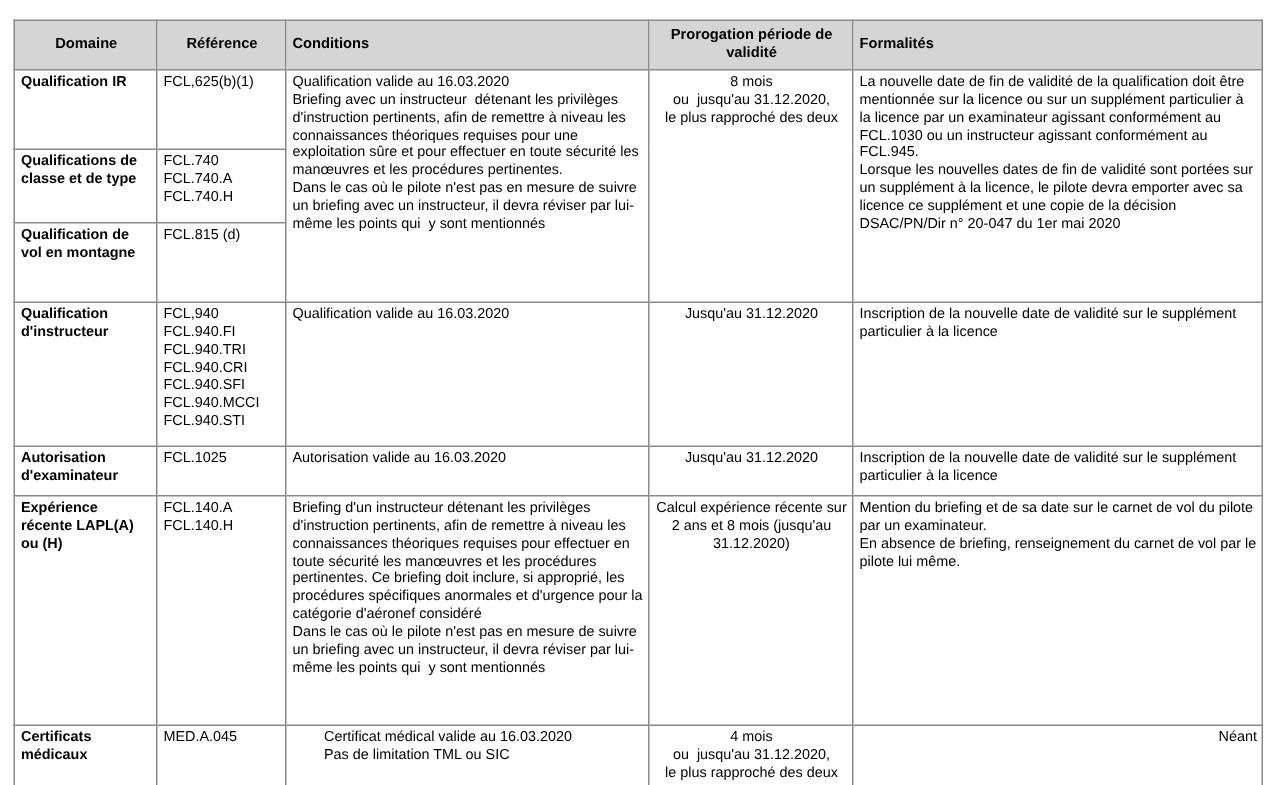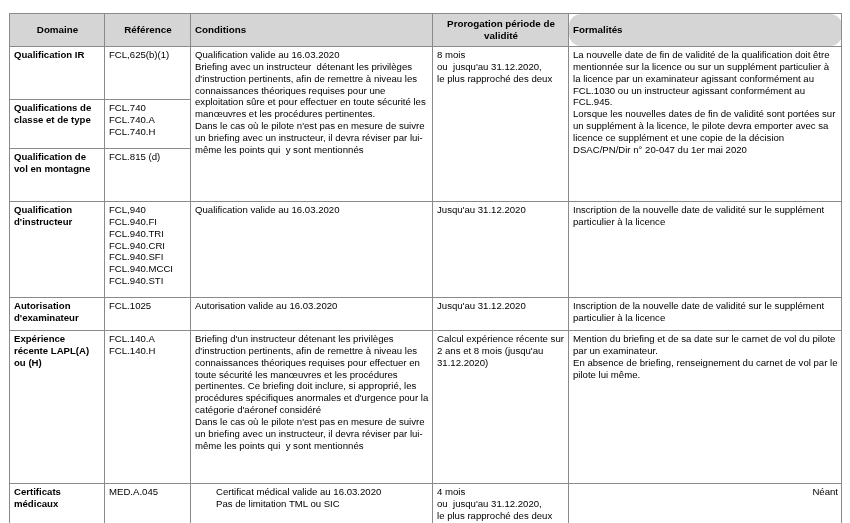--- a/index.html
+++ b/index.html
@@ -56,20 +56,21 @@
   col.c-prorogation  { width: 136px; }
   col.c-formalites   { width: 273px; }
 
   .th-center  { text-align: center; }
   .th-left    { text-align: left; }
 
   td.domaine-cell {
     font-weight: bold;
   }
   td.center-cell {
+    text-align: center;
   }
 
   
   tr.r-ir          td { height: 48px; }
   tr.r-classe      td { height: 44px; }
   tr.r-montagne    td { height: 48px; }
   tr.r-instructeur td { height: 91px; }
   tr.r-examinateur td { height: 28px; }
   tr.r-experience  td { height: 148px; }
   tr.r-medicaux    td { height: 44px; }
@@ -85,21 +86,21 @@
       <col class="c-conditions">
       <col class="c-prorogation">
       <col class="c-formalites">
     </colgroup>
     <thead>
       <tr>
         <th class="th-center" style="white-space: pre-wrap;">Domaine</th>
         <th class="th-center" style="white-space: pre-wrap;">Référence</th>
         <th class="th-left" style="white-space: pre-wrap;">Conditions</th>
         <th class="th-center" style="white-space: pre-wrap;">Prorogation période de validité</th>
-        <th class="th-left" style="white-space: pre-wrap; border-radius: 12px;">Formalités</th>
+        <th class="th-left" style="white-space: pre-wrap;">Formalités</th>
       </tr>
     </thead>
     <tbody>
 
       <tr class="r-ir">
         <td class="domaine-cell" style="white-space: pre-wrap;">Qualification IR</td>
         <td style="white-space: pre-wrap;">FCL,625(b)(1)</td>
         <td rowspan="3" style="white-space: pre-wrap;">Qualification valide au 16.03.2020
 Briefing avec un instructeur  détenant les privilèges d'instruction pertinents, afin de remettre à niveau les connaissances théoriques requises pour une exploitation sûre et pour effectuer en toute sécurité les manœuvres et les procédures pertinentes.
 Dans le cas où le pilote n'est pas en mesure de suivre un briefing avec un instructeur, il devra réviser par lui-même les points qui  y sont mentionnés</td>

